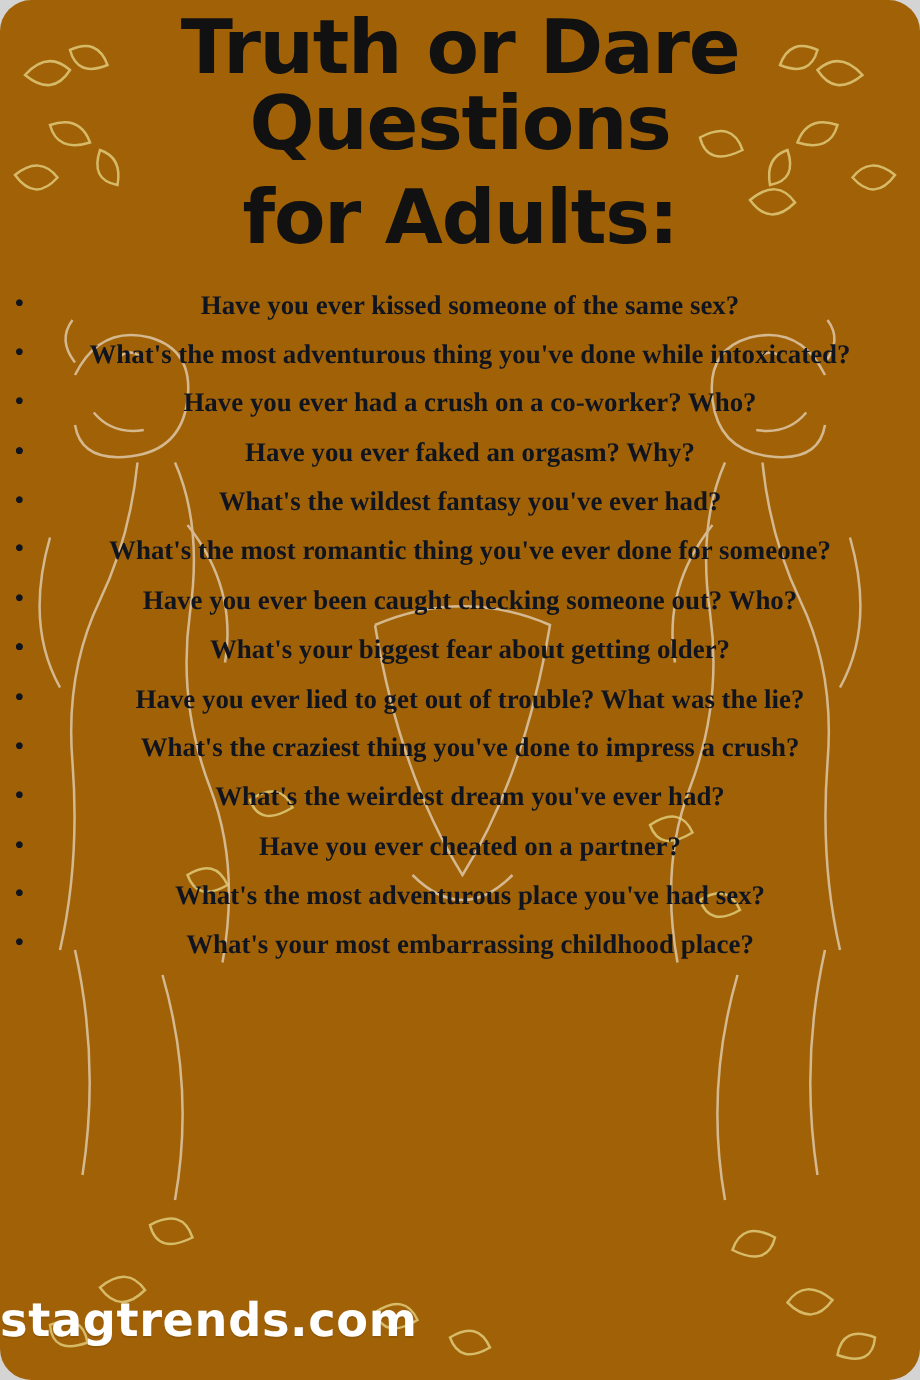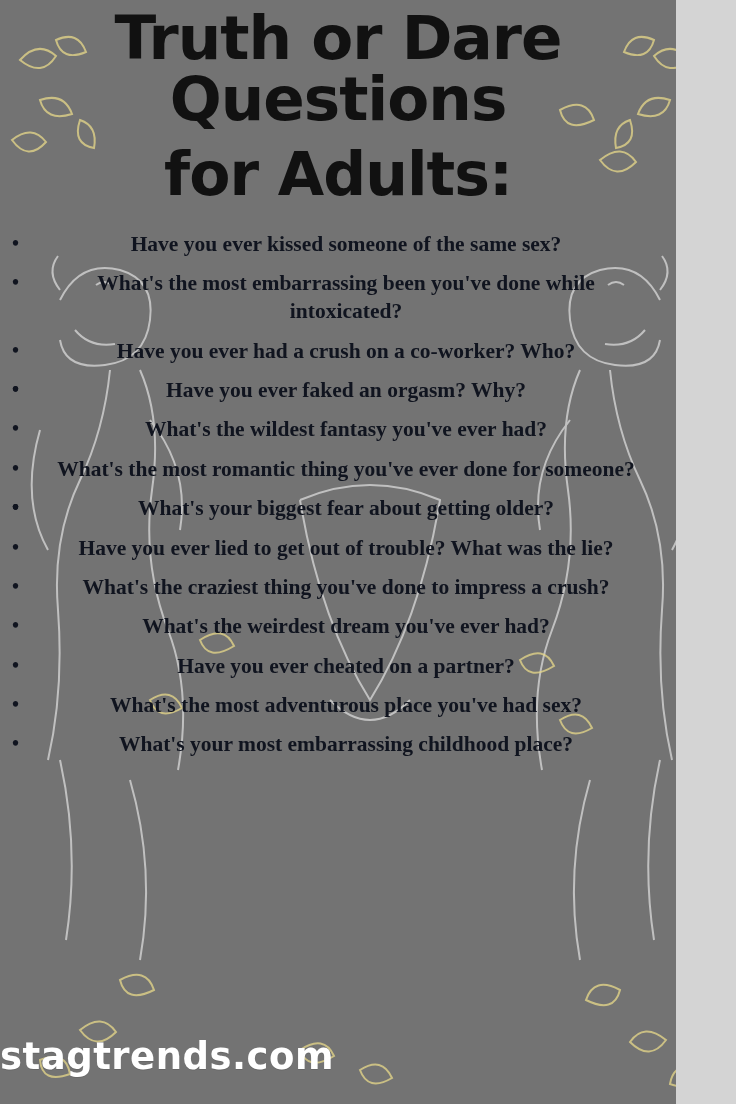--- a/index.html
+++ b/index.html
@@ -8,24 +8,25 @@
   }
   body {
     width: 736px;
     height: 1104px;
     overflow: hidden;
     background: #d4d4d4;
     font-family: "Liberation Serif", serif;
   }
   .poster {
     position: relative;
-    width: 676px;
+    width: 736px;
     height: 1104px;
-    background: #737373;
+    background: #a16207;
     overflow: hidden;
+    border-radius: 25px;
   }
 
   
   .bg-art {
     position: absolute;
     inset: 0;
     pointer-events: none;
     z-index: 0;
   }
   .bg-art svg {
@@ -167,27 +168,27 @@
     </svg>
   </div>
 
   <div class="title-block">
     <div class="title-line l1">Truth or Dare Questions</div>
     <div class="title-line l2">for Adults:</div>
   </div>
 
   <ul class="list" id="question-list">
       <li><span class="bullet">•</span><span>Have you ever kissed someone of the same sex?</span></li>
-      <li><span class="bullet">•</span><span>What's the most embarrassing been you've done while intoxicated?</span></li>
+      <li><span class="bullet">•</span><span>What's the most adventurous thing you've done while intoxicated?</span></li>
       <li><span class="bullet">•</span><span>Have you ever had a crush on a co-worker? Who?</span></li>
       <li><span class="bullet">•</span></li>
       <li><span class="bullet">•</span><span>Have you ever faked an orgasm? Why?</span></li>
       <li><span class="bullet">•</span><span>What's the wildest fantasy you've ever had?</span></li>
       <li><span class="bullet">•</span><span>What's the most romantic thing you've ever done for someone?</span></li>
-      <li><span class="bullet">•</span></li>
+      <li><span class="bullet">•</span><span>Have you ever been caught checking someone out? Who?</span></li>
       <li><span class="bullet">•</span></li>
       <li><span class="bullet">•</span><span>What's your biggest fear about getting older?</span></li>
       <li><span class="bullet">•</span><span>Have you ever lied to get out of trouble? What was the lie?</span></li>
       <li><span class="bullet">•</span><span>What's the craziest thing you've done to impress a crush?</span></li>
       <li><span class="bullet">•</span><span>What's the weirdest dream you've ever had?</span></li>
       <li><span class="bullet">•</span><span>Have you ever cheated on a partner?</span></li>
       <li><span class="bullet">•</span><span>What's the most adventurous place you've had sex?</span></li>
       <li><span class="bullet">•</span><span>What's your most embarrassing childhood place?</span></li>
     </ul>
 

